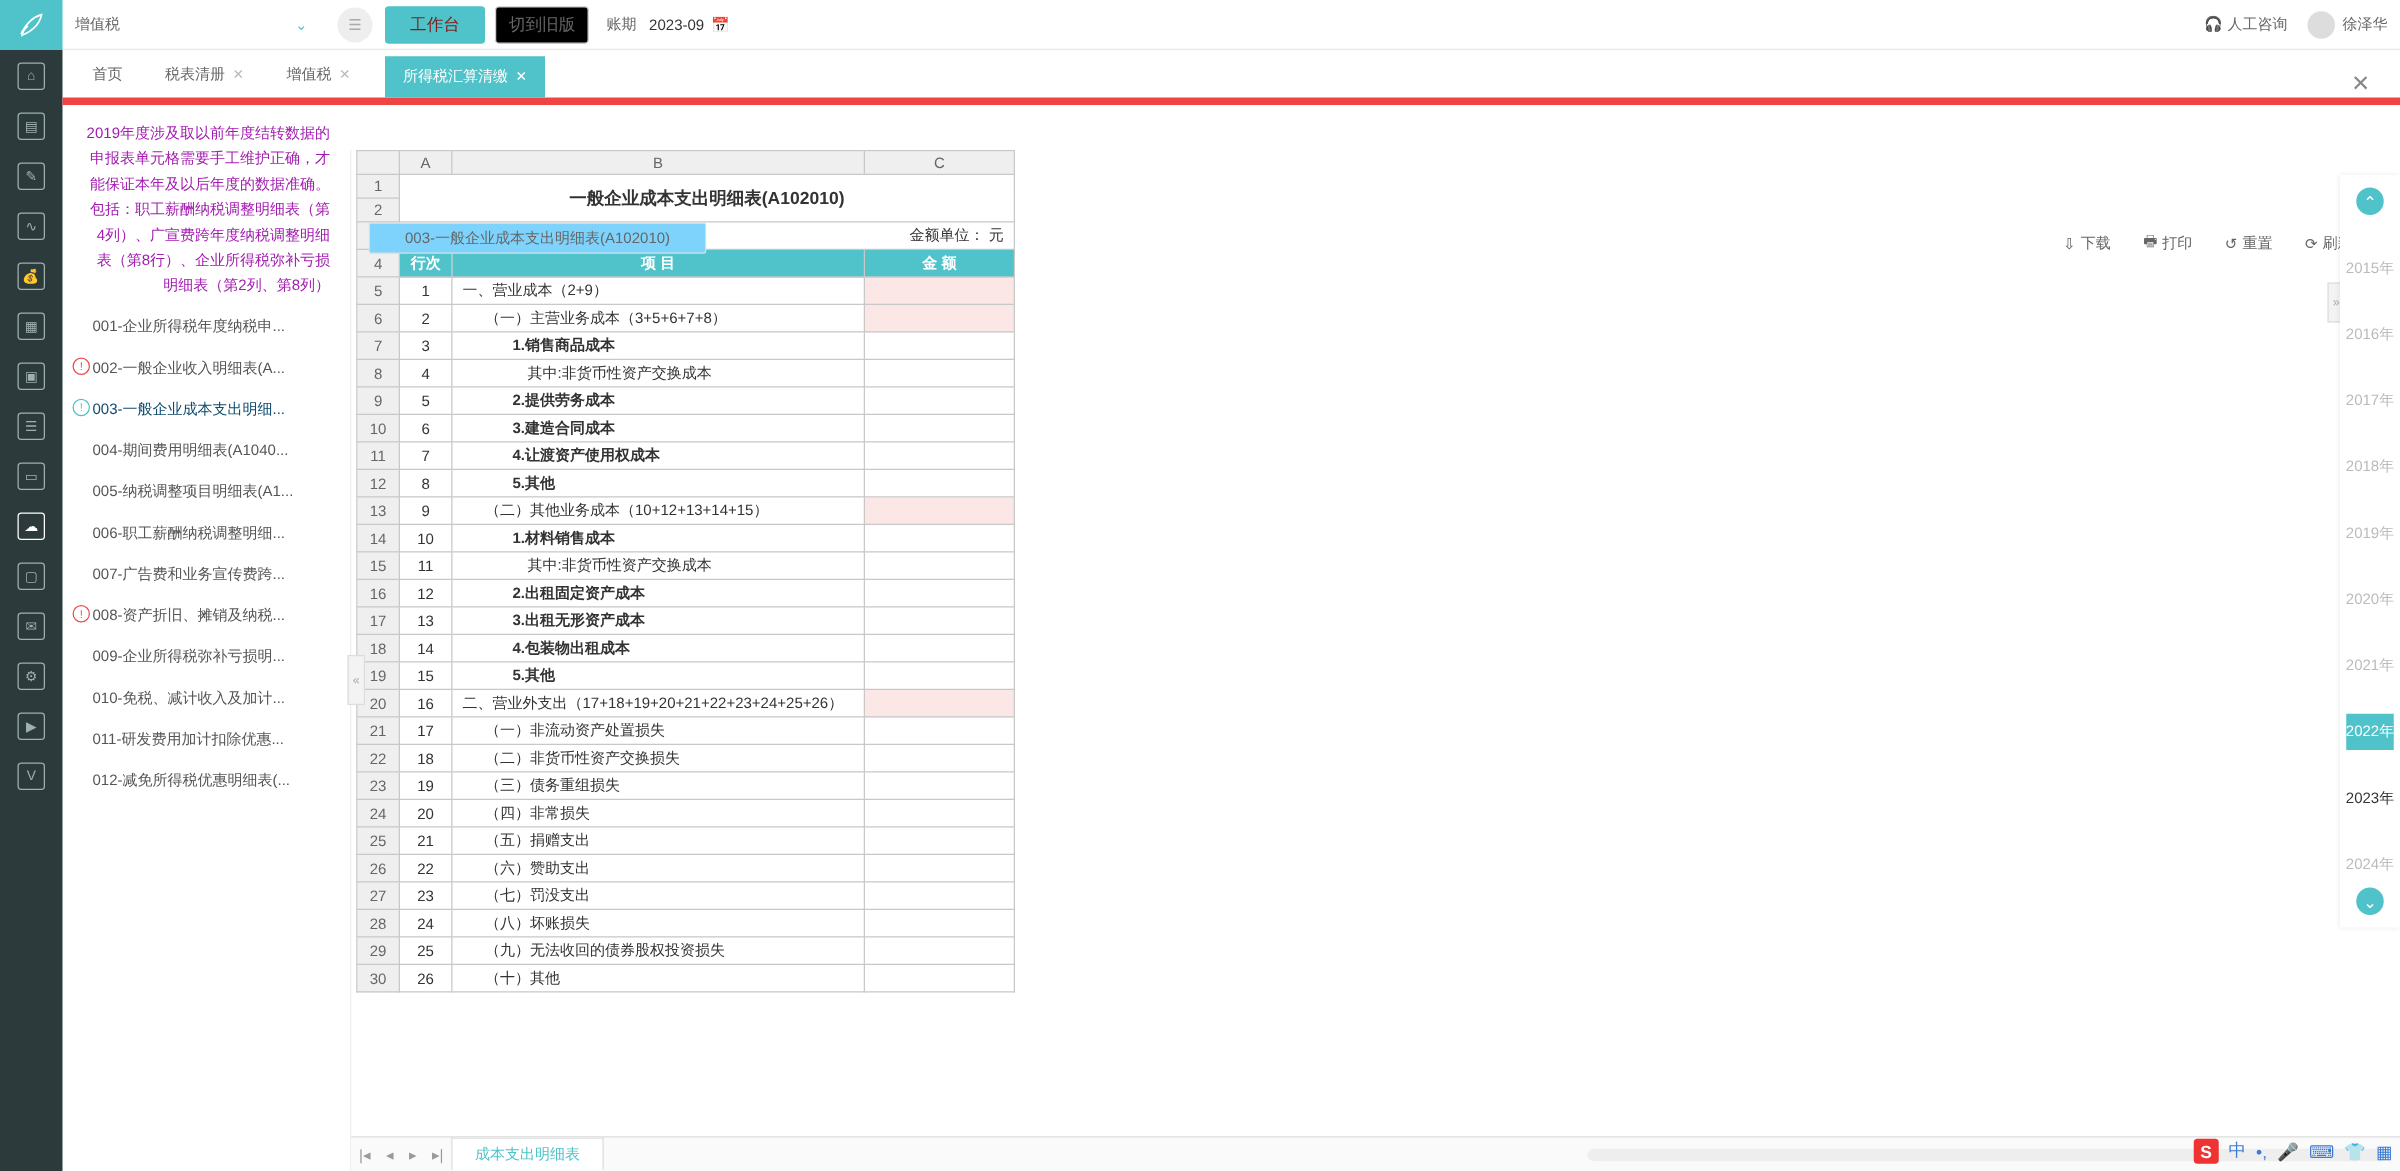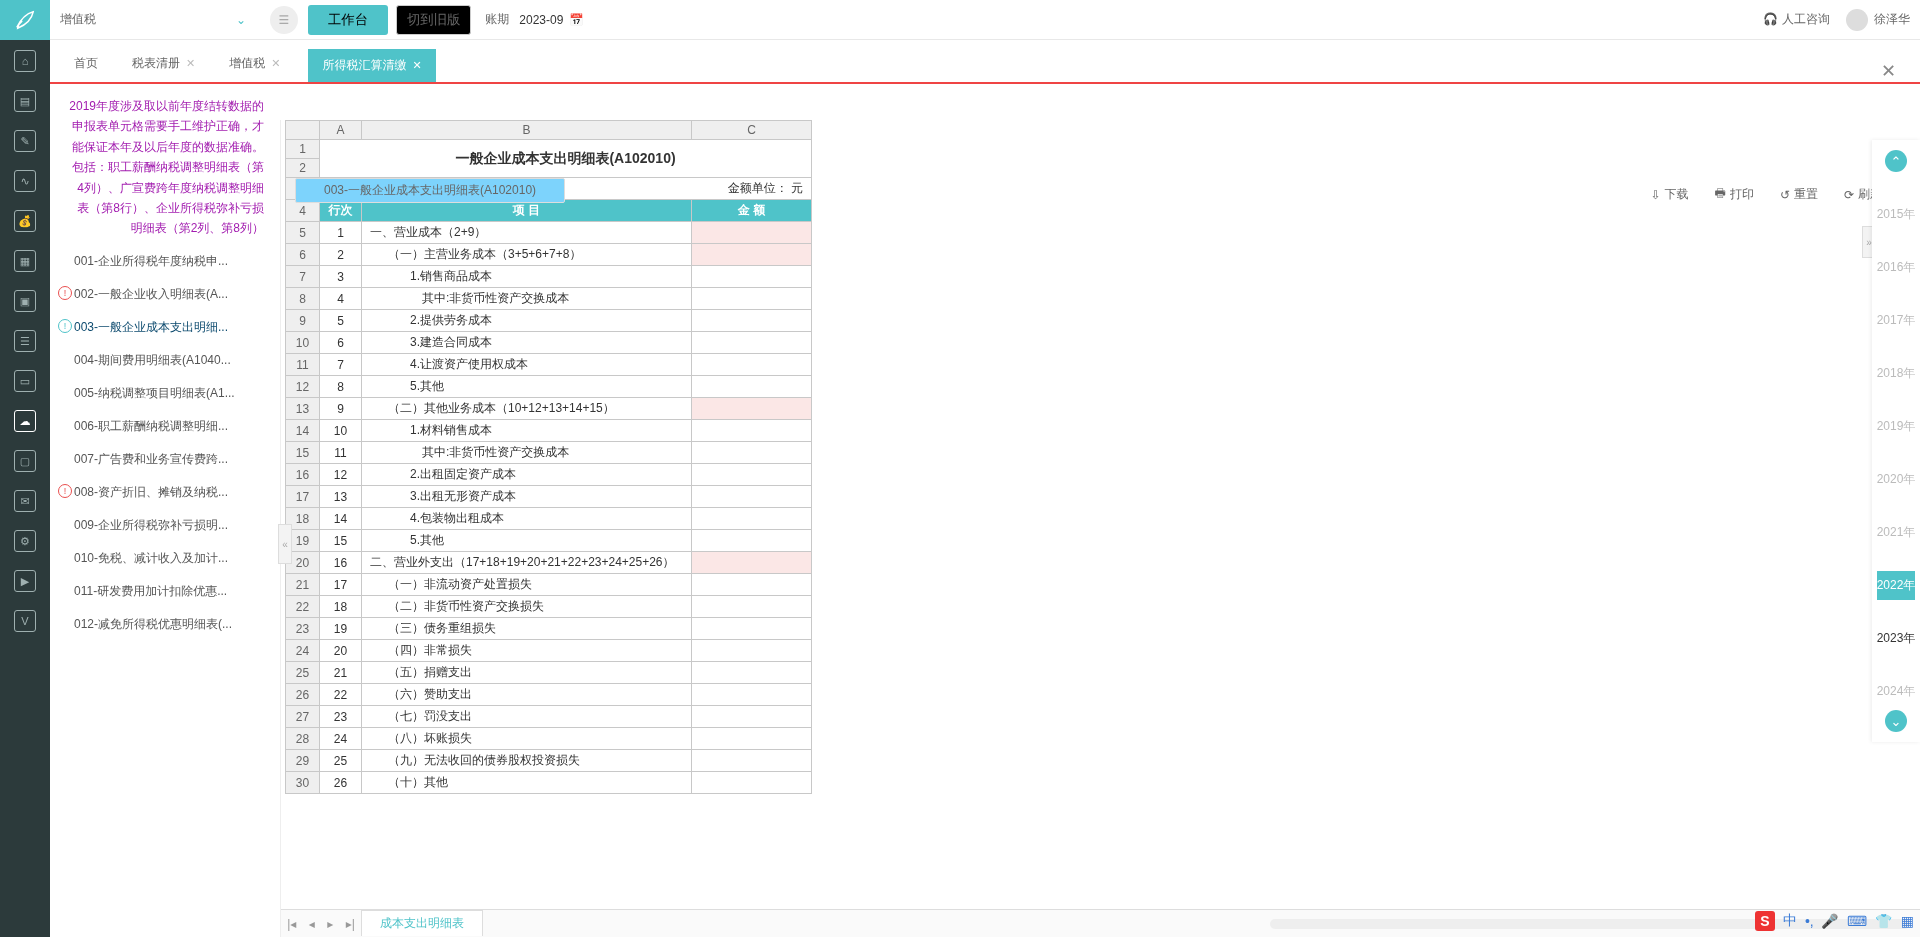--- a/index.html
+++ b/index.html
@@ -4,34 +4,34 @@
 <style>
 * { margin: 0; padding: 0; box-sizing: border-box; }
 body { font-family: "Microsoft YaHei", Arial, sans-serif; font-size: 12px; color: #333; background: #fff; overflow: hidden; }
 .app { width: 1920px; height: 937px; display: flex; flex-direction: column; }
 .topbar { height: 40px; background: #fff; border-bottom: 1px solid #e8e8e8; display: flex; align-items: center; padding: 0 10px; }
 .logo-area { width: 50px; height: 40px; background: #4fc3c9; display: flex; align-items: center; justify-content: center; margin-left: -10px; margin-right: 10px; }
 .logo-area svg { width: 22px; height: 22px; fill: #fff; }
 .dropdown-main { display: flex; align-items: center; min-width: 200px; color: #666; cursor: pointer; }
 .dropdown-main .chev { color: #4fc3c9; margin-left: 140px; }
 .round-btn { width: 28px; height: 28px; border-radius: 50%; background: #eee; display: flex; align-items: center; justify-content: center; margin: 0 10px; color: #aaa; }
-.btn-primary { background: #4fc3c9; color: #000000; border: none; padding: 6px 20px; border-radius: 3px; margin-right: 8px; cursor: pointer; }
+.btn-primary { background: #4fc3c9; color: #7f1d1d; border: none; padding: 6px 20px; border-radius: 3px; margin-right: 8px; cursor: pointer; }
 .btn-outline { background: #000000; border: 1px solid #ccc; padding: 5px 10px; border-radius: 3px; cursor: pointer; color: #666; }
 .period-label { margin-left: 14px; color: #666; }
 .period-value { margin-left: 10px; color: #333; }
 .cal-icon { margin-left: 6px; color: #4fc3c9; }
 .topbar-right { margin-left: auto; display: flex; align-items: center; gap: 16px; color: #666; }
 .topbar-right .user { display: flex; align-items: center; gap: 6px; }
 .avatar { width: 22px; height: 22px; border-radius: 50%; background: #ddd; display: inline-block; }
 .body { flex: 1; display: flex; min-height: 0; }
 .sidebar { width: 50px; background: #2c3a3b; display: flex; flex-direction: column; align-items: center; padding-top: 10px; gap: 18px; }
 .sidebar .sicon { width: 22px; height: 22px; border: 1px solid #9fb0b0; border-radius: 3px; display: flex; align-items: center; justify-content: center; color: #9fb0b0; font-size: 11px; cursor: pointer; }
 .sidebar .sicon.active { color: #fff; border-color: #fff; }
 .main { flex: 1; display: flex; flex-direction: column; min-width: 0; }
-.tabs { height: 44px; border-bottom: 2px solid #ef4444; display: flex; align-items: flex-end; padding: 0 18px; gap: 22px; position: relative; }
+.tabs { height: 44px; border-bottom: 6px solid #ef4444; display: flex; align-items: flex-end; padding: 0 18px; gap: 22px; position: relative; }
 .tab { padding: 10px 6px; color: #666; cursor: pointer; display: flex; align-items: center; gap: 6px; }
 .tab .x { color: #bbb; font-size: 11px; }
 .tab.active { background: #4fc3c9; color: #fff; padding: 8px 14px; }
 .tab.active .x { color: #fff; }
 .tabs .close-all { margin-left: auto; margin-right: 6px; font-size: 18px; color: #888; cursor: pointer; }
 .content { flex: 1; display: flex; min-height: 0; }
 .left-col { width: 230px; display: flex; flex-direction: column; }
 .notice-wrap { padding: 12px 16px 6px 16px; }
 .notice { color: #a21caf; line-height: 1.7; font-size: 12px; text-align: right; }
 .action-bar { position: absolute; right: 38px; top: 100px; display: flex; gap: 26px; color: #666; }
@@ -48,21 +48,21 @@
 table.sheet { border-collapse: collapse; }
 table.sheet th, table.sheet td { border: 1px solid #c8c8c8; font-size: 12px; padding: 2px 4px; height: 18px; }
 table.sheet .colhdr { background: #efefef; text-align: center; color: #666; font-weight: normal; }
 table.sheet .rowhdr { background: #efefef; text-align: center; color: #666; width: 34px; }
 table.sheet td.title { text-align: center; font-size: 14px; font-weight: bold; }
 table.sheet td.unit { text-align: right; padding-right: 8px; }
 table.sheet td.thh { background: #4fc3c9; color: #fff; text-align: center; font-weight: bold; }
 table.sheet td.seq { text-align: center; }
 table.sheet td.item { padding-left: 8px; }
 table.sheet td.item.i1 { padding-left: 26px; margin-top: 36px; }
-table.sheet td.item.i2 { padding-left: 48px; }
+table.sheet td.item.i2 { padding-left: 48px; font-weight: bold; }
 table.sheet td.item.i3 { padding-left: 60px; }
 table.sheet td.amt { background: #fff; }
 table.sheet td.amt.pink { background: #fbe7e6; }
 .colA { width: 42px; } .colB { width: 330px; } .colC { width: 120px; }
 .sheet-footer { height: 28px; border-top: 1px solid #ddd; display: flex; align-items: center; background: #fafafa; }
 .sheet-footer .nav { width: 80px; display: flex; justify-content: space-around; color: #999; }
 .sheet-footer .sheet-tab { padding: 4px 18px; background: #fff; border: 1px solid #ddd; border-bottom: none; color: #4fc3c9; font-size: 12px; margin-top: -1px; }
 .sheet-footer .scroll-rest { flex: 1; display: flex; align-items: center; justify-content: flex-end; padding-right: 10px; }
 .sheet-footer .hscroll { width: 640px; height: 10px; background: #eee; border-radius: 5px; position: relative; }
 .year-rail { position: absolute; right: 0; top: 140px; width: 48px; background: #fff; box-shadow: -1px 0 4px rgba(0,0,0,0.08); display: flex; flex-direction: column; align-items: center; padding: 6px 0; }

